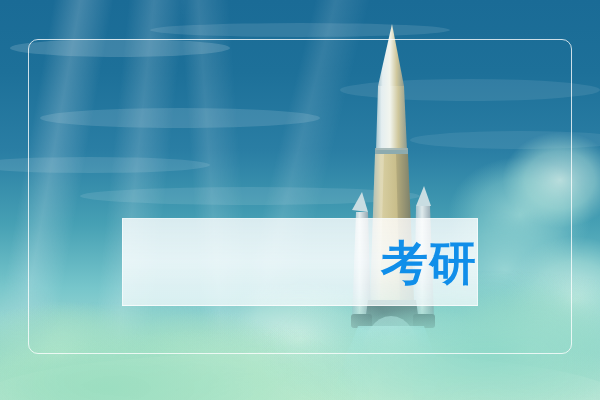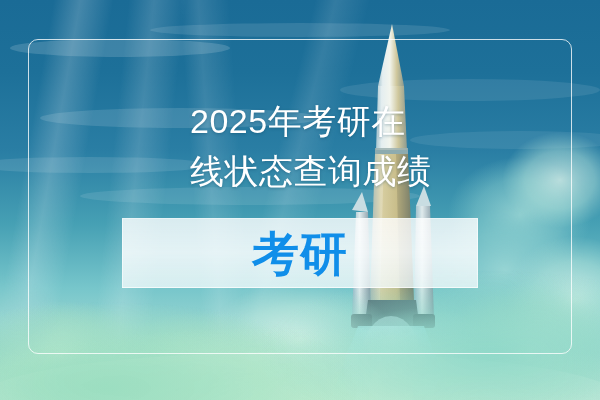--- a/index.html
+++ b/index.html
@@ -87,30 +87,30 @@
     letter-spacing: 0.5px;
     text-shadow: 0 1px 3px rgba(10,60,90,0.35);
     white-space: pre-line;
   }
 
   #cta-panel {
     position: absolute;
     left: 122px;
     top: 218px;
     width: 356px;
-    height: 70px;
+    height: 88px;
     background: linear-gradient(180deg,
         rgba(255,255,255,0.80) 0%,
         rgba(250,253,254,0.86) 50%,
         rgba(240,249,250,0.78) 100%);
     border: 1px solid rgba(255,255,255,0.55);
     box-sizing: border-box;
     display: flex;
     align-items: center;
-    justify-content: center;
+    justify-content: flex-end;
   }
   #cta-label {
     color: #108ee9;
     font-size: 47px;
     font-weight: 700;
     letter-spacing: 1px;
     line-height: 1;
   }
 </style>
 </head>
@@ -228,20 +228,18 @@
         <ellipse cx="300" cy="398" rx="320" ry="46" fill="#d8f1e4" opacity="0.55"></ellipse>
       </g>
       </svg>
       <div class="lower-cast"></div>
 
     <div class="lower-cast"></div>
   </div>
 
   <div id="frame"></div>
 
-  <div id="headline">2025年考研在
-线状态查询成绩</div>
 
   <div id="cta-panel">
     <span id="cta-label">考研</span>
   </div>
 
 </div>
 
 </body></html>

